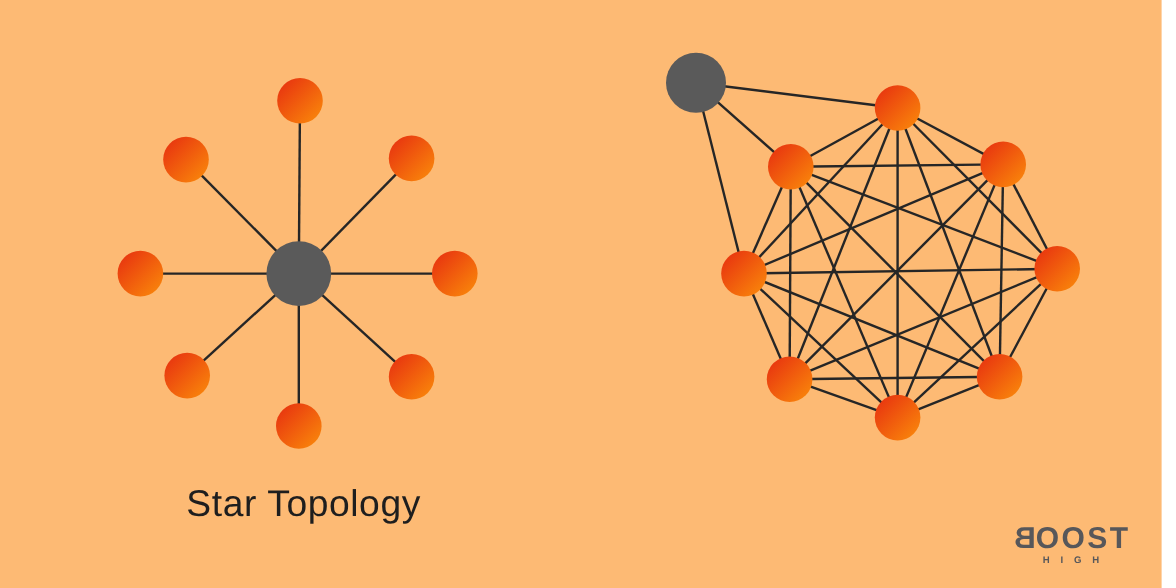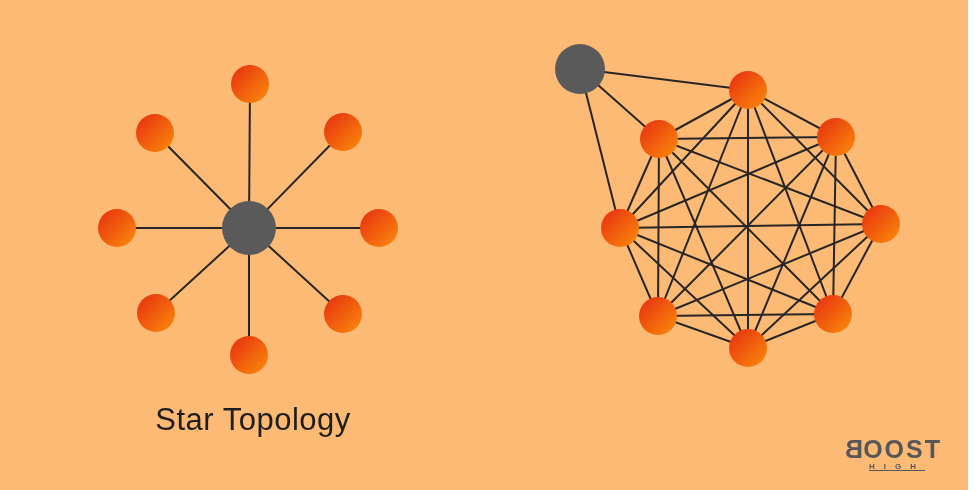--- a/index.html
+++ b/index.html
@@ -55,21 +55,20 @@
     transform: scaleX(-1);
   }
   .logo-sub {
     font-size: 8px;
     font-weight: bold;
     letter-spacing: 9px;
     padding-left: 9px; 
     margin-top: 1px;
     line-height: 1;
     white-space: nowrap;
-    text-decoration: underline;
   }
 </style>
 </head>
 <body>
 
 <div class="canvas">
 
   <svg id="topology-svg" width="980" height="490" viewBox="0 0 980 490">
     <defs>
       <linearGradient id="nodeGrad" x1="0" y1="0" x2="1" y2="1">

